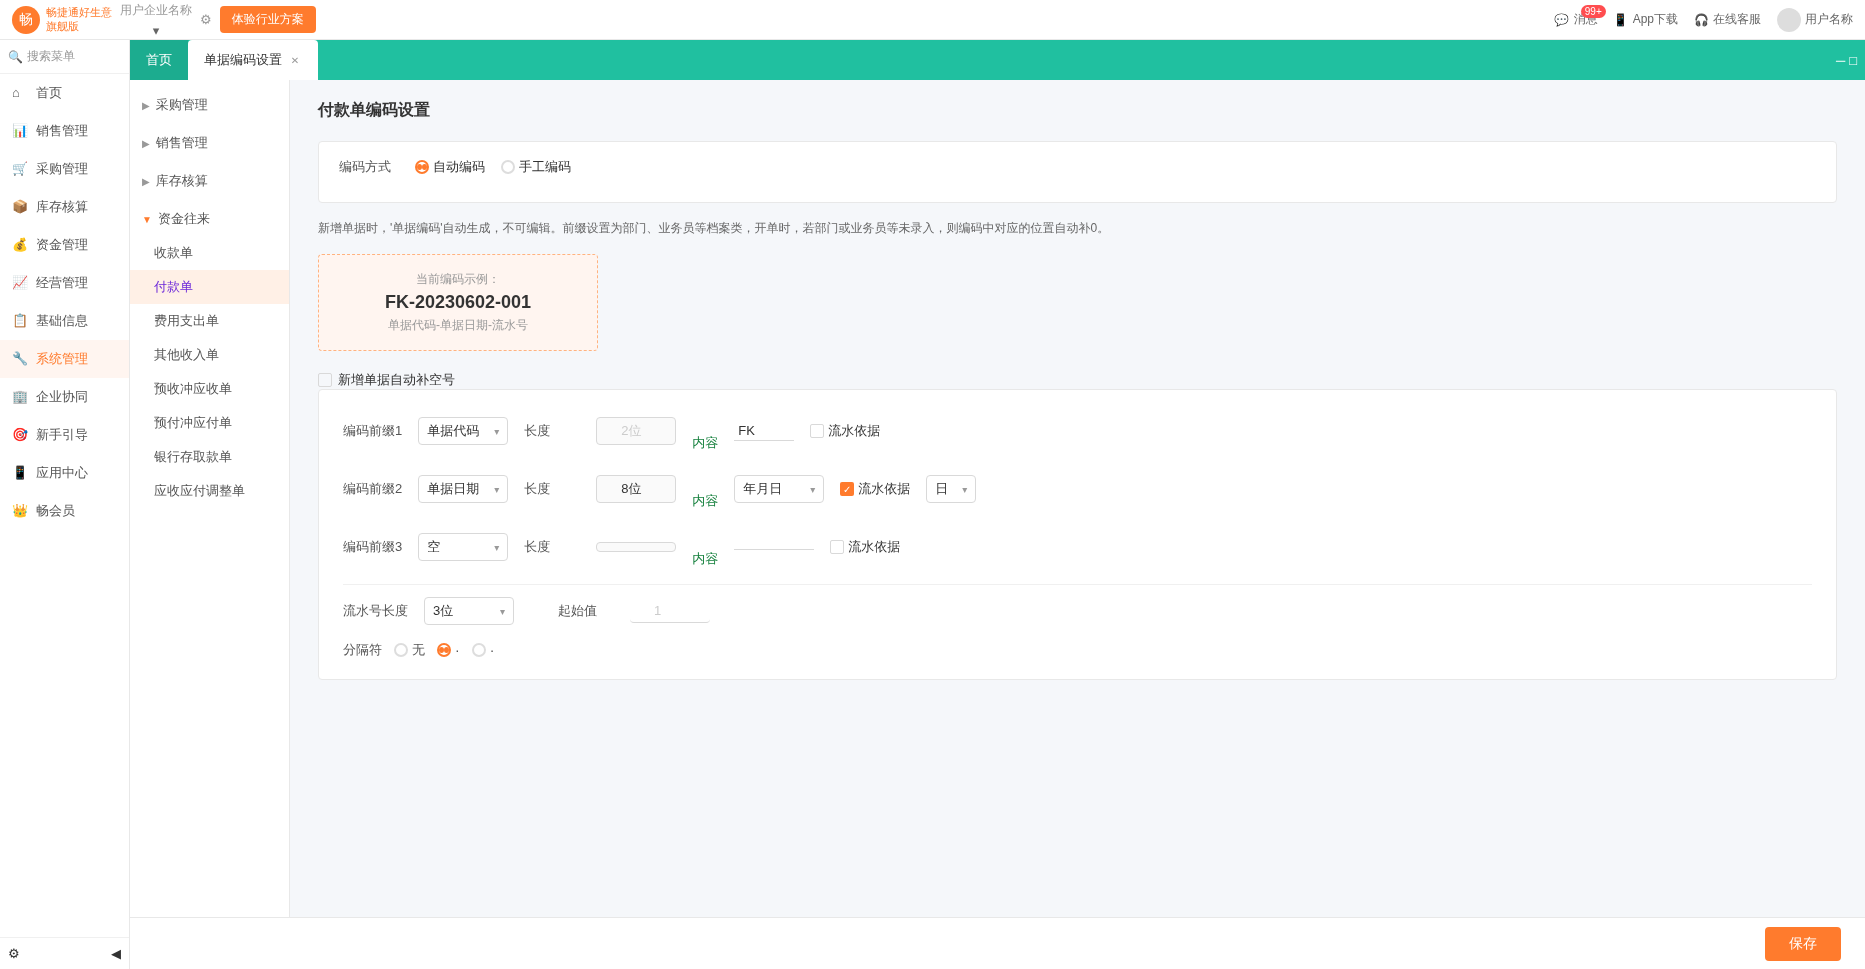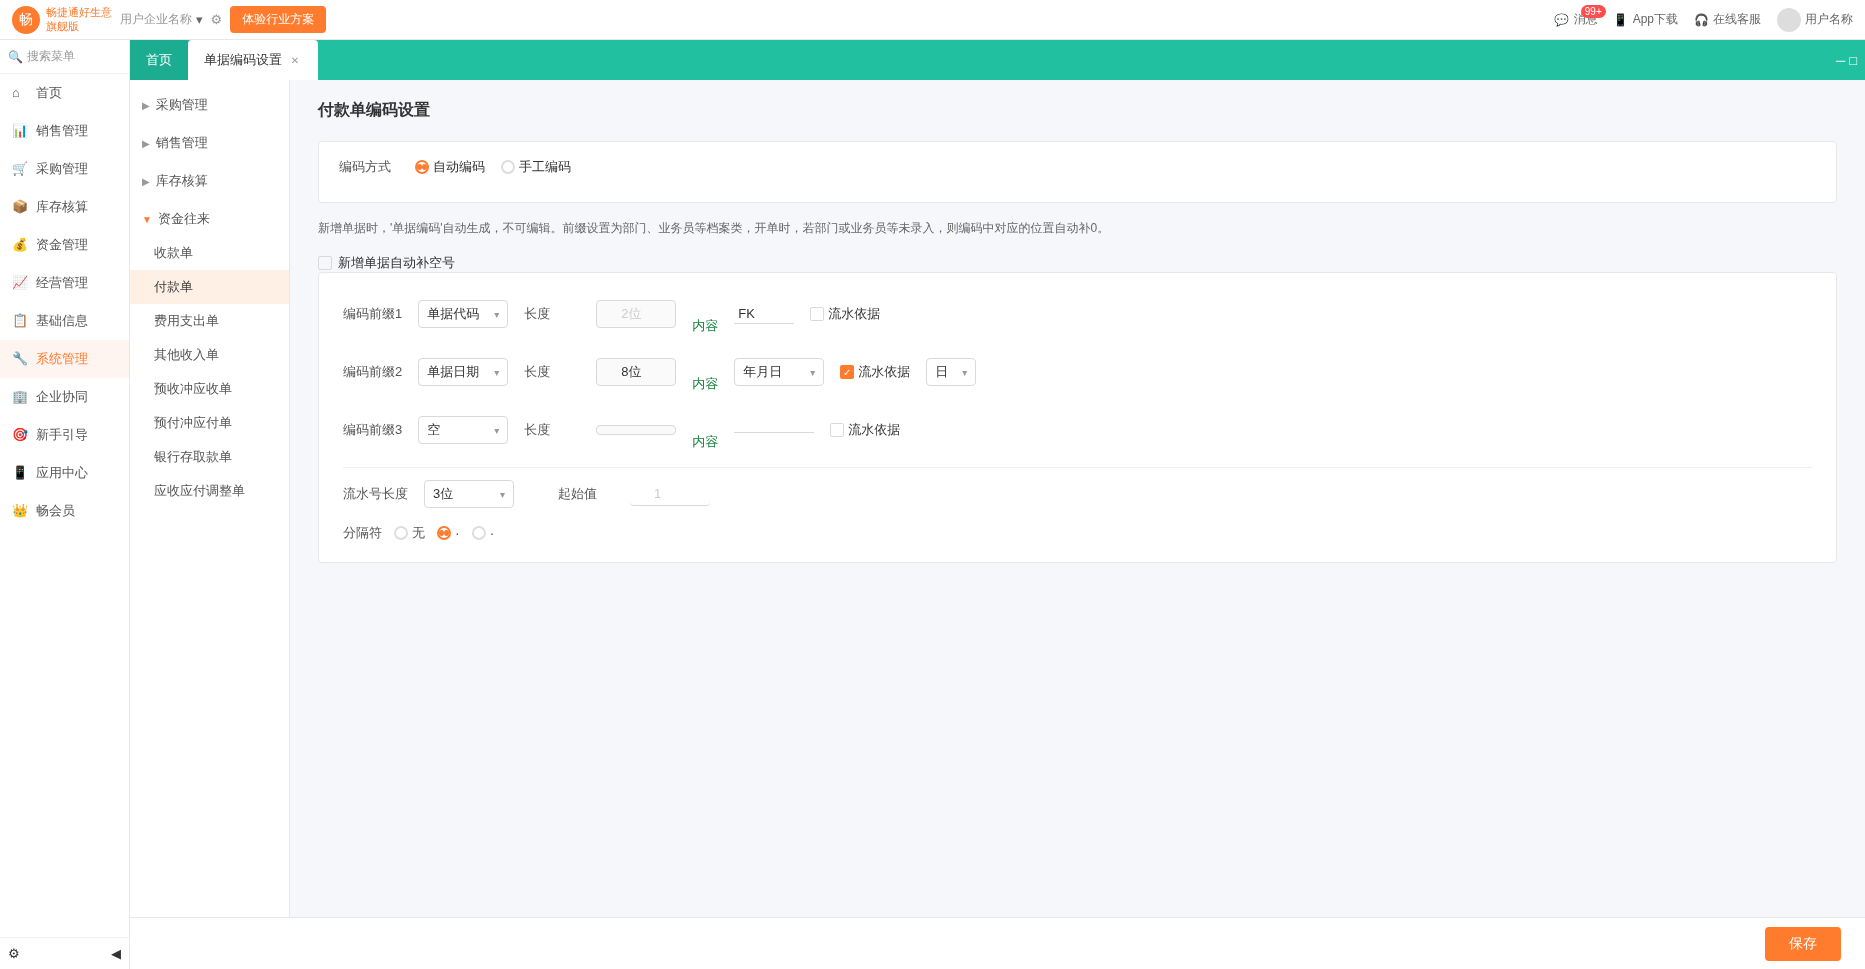--- a/index.html
+++ b/index.html
@@ -4,21 +4,21 @@
   <style>
     * { box-sizing: border-box; margin: 0; padding: 0; }
     body { font-family: 'Microsoft YaHei', 'PingFang SC', sans-serif; font-size: 13px; background: #f5f5f5; color: #333; height: 969px; overflow: hidden; display: flex; flex-direction: column; }
 
     
     .top-bar { height: 40px; background: #fff; border-bottom: 1px solid #e8e8e8; display: flex; align-items: center; padding: 0 12px; justify-content: space-between; flex-shrink: 0; }
     .top-bar-left { display: flex; align-items: center; gap: 8px; }
     .top-bar-logo { display: flex; align-items: center; gap: 6px; }
     .logo-icon { width: 28px; height: 28px; background: #ff7b2d; border-radius: 50%; display: flex; align-items: center; justify-content: center; color: white; font-size: 14px; }
     .logo-text { font-size: 11px; color: #ff7b2d; line-height: 1.2; }
-    .top-bar-dropdown { display: flex; align-items: center; gap: 4px; color: #666; cursor: pointer; }
+    .top-bar-dropdown { display: flex; align-items: center; gap: 4px; color: #666; cursor: pointer; flex-direction: column; }
     .btn-experience { background: #ff7b2d; color: white; border: none; padding: 5px 12px; border-radius: 4px; cursor: pointer; font-size: 12px; }
     .top-bar-right { display: flex; align-items: center; gap: 16px; color: #666; font-size: 12px; }
     .top-bar-right-item { display: flex; align-items: center; gap: 4px; cursor: pointer; position: relative; }
     .badge { background: #ff4d4f; color: white; border-radius: 10px; font-size: 10px; padding: 1px 4px; position: absolute; top: -6px; right: -8px; }
     .user-avatar { width: 24px; height: 24px; background: #ddd; border-radius: 50%; }
 
     
     .main-layout { display: flex; flex: 1; overflow: hidden; }
 
     
@@ -42,21 +42,21 @@
 
     
     .inner-layout { display: flex; flex: 1; overflow: hidden; }
 
     
     .sub-sidebar { width: 160px; background: #fff; border-right: 1px solid #e8e8e8; overflow-y: auto; flex-shrink: 0; padding: 8px 0; }
     .sub-menu-group { margin-bottom: 4px; }
     .sub-menu-title { padding: 8px 12px; display: flex; align-items: center; gap: 6px; cursor: pointer; color: #555; font-size: 13px; }
     .sub-menu-title .arrow { font-size: 10px; color: #999; }
     .sub-menu-item { padding: 8px 12px 8px 24px; cursor: pointer; color: #555; font-size: 13px; }
-    .sub-menu-item.active { color: #404040; background: #fff0e6; font-weight: 500; }
+    .sub-menu-item.active { color: #6d28d9; background: #fff0e6; font-weight: 500; }
     .page-title { font-size: 16px; font-weight: 600; color: #333; margin-bottom: 20px; }
 
     
     .section-card { background: white; border-radius: 4px; padding: 16px 20px; margin-bottom: 16px; border: 1px solid #e8e8e8; }
     .encoding-method { display: flex; align-items: center; gap: 16px; margin-bottom: 10px; }
     .encoding-label { color: #555; font-size: 13px; margin-right: 8px; }
     .radio-group { display: flex; align-items: center; gap: 16px; }
     .radio-item { display: flex; align-items: center; gap: 4px; cursor: pointer; }
     .radio-dot { width: 14px; height: 14px; border-radius: 50%; border: 2px solid #ddd; display: flex; align-items: center; justify-content: center; }
     .radio-dot.checked { border-color: #ff7b2d; }
@@ -274,20 +274,25 @@
                 <span>手工编码</span>
               </label>
             </div>
           </div>
         </div>
 
         
         <div class="info-text">新增单据时，'单据编码'自动生成，不可编辑。前缀设置为部门、业务员等档案类，开单时，若部门或业务员等未录入，则编码中对应的位置自动补0。</div>
 
         
+        <div class="preview-box">
+          <div style="font-size:12px;color:#999;margin-bottom:4px;">当前编码示例：</div>
+          <div class="preview-code">FK-20230602-001</div>
+          <div class="preview-desc">单据代码-单据日期-流水号</div>
+        </div>
 
         
         <div class="checkbox-row">
           <div class="checkbox-box"></div>
           <span>新增单据自动补空号</span>
         </div>
 
         
         <div class="config-section">
 

